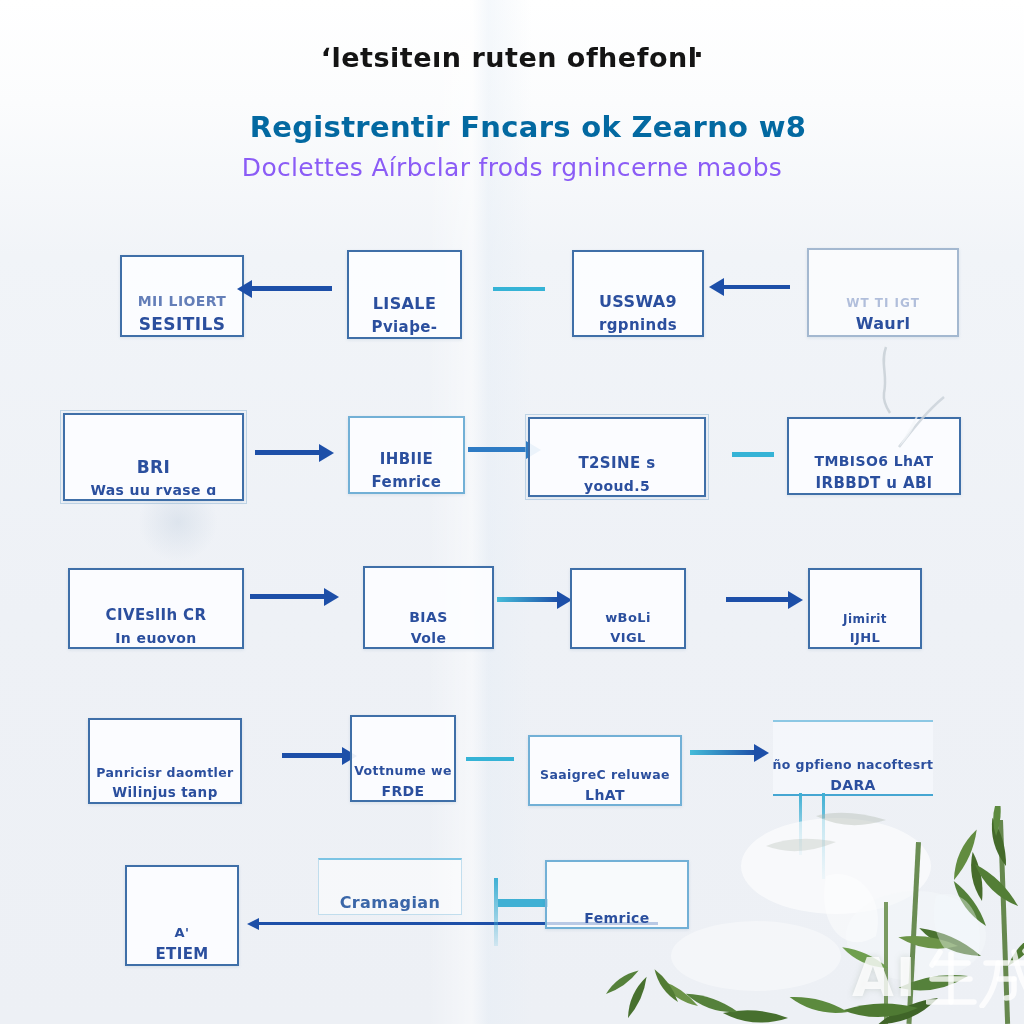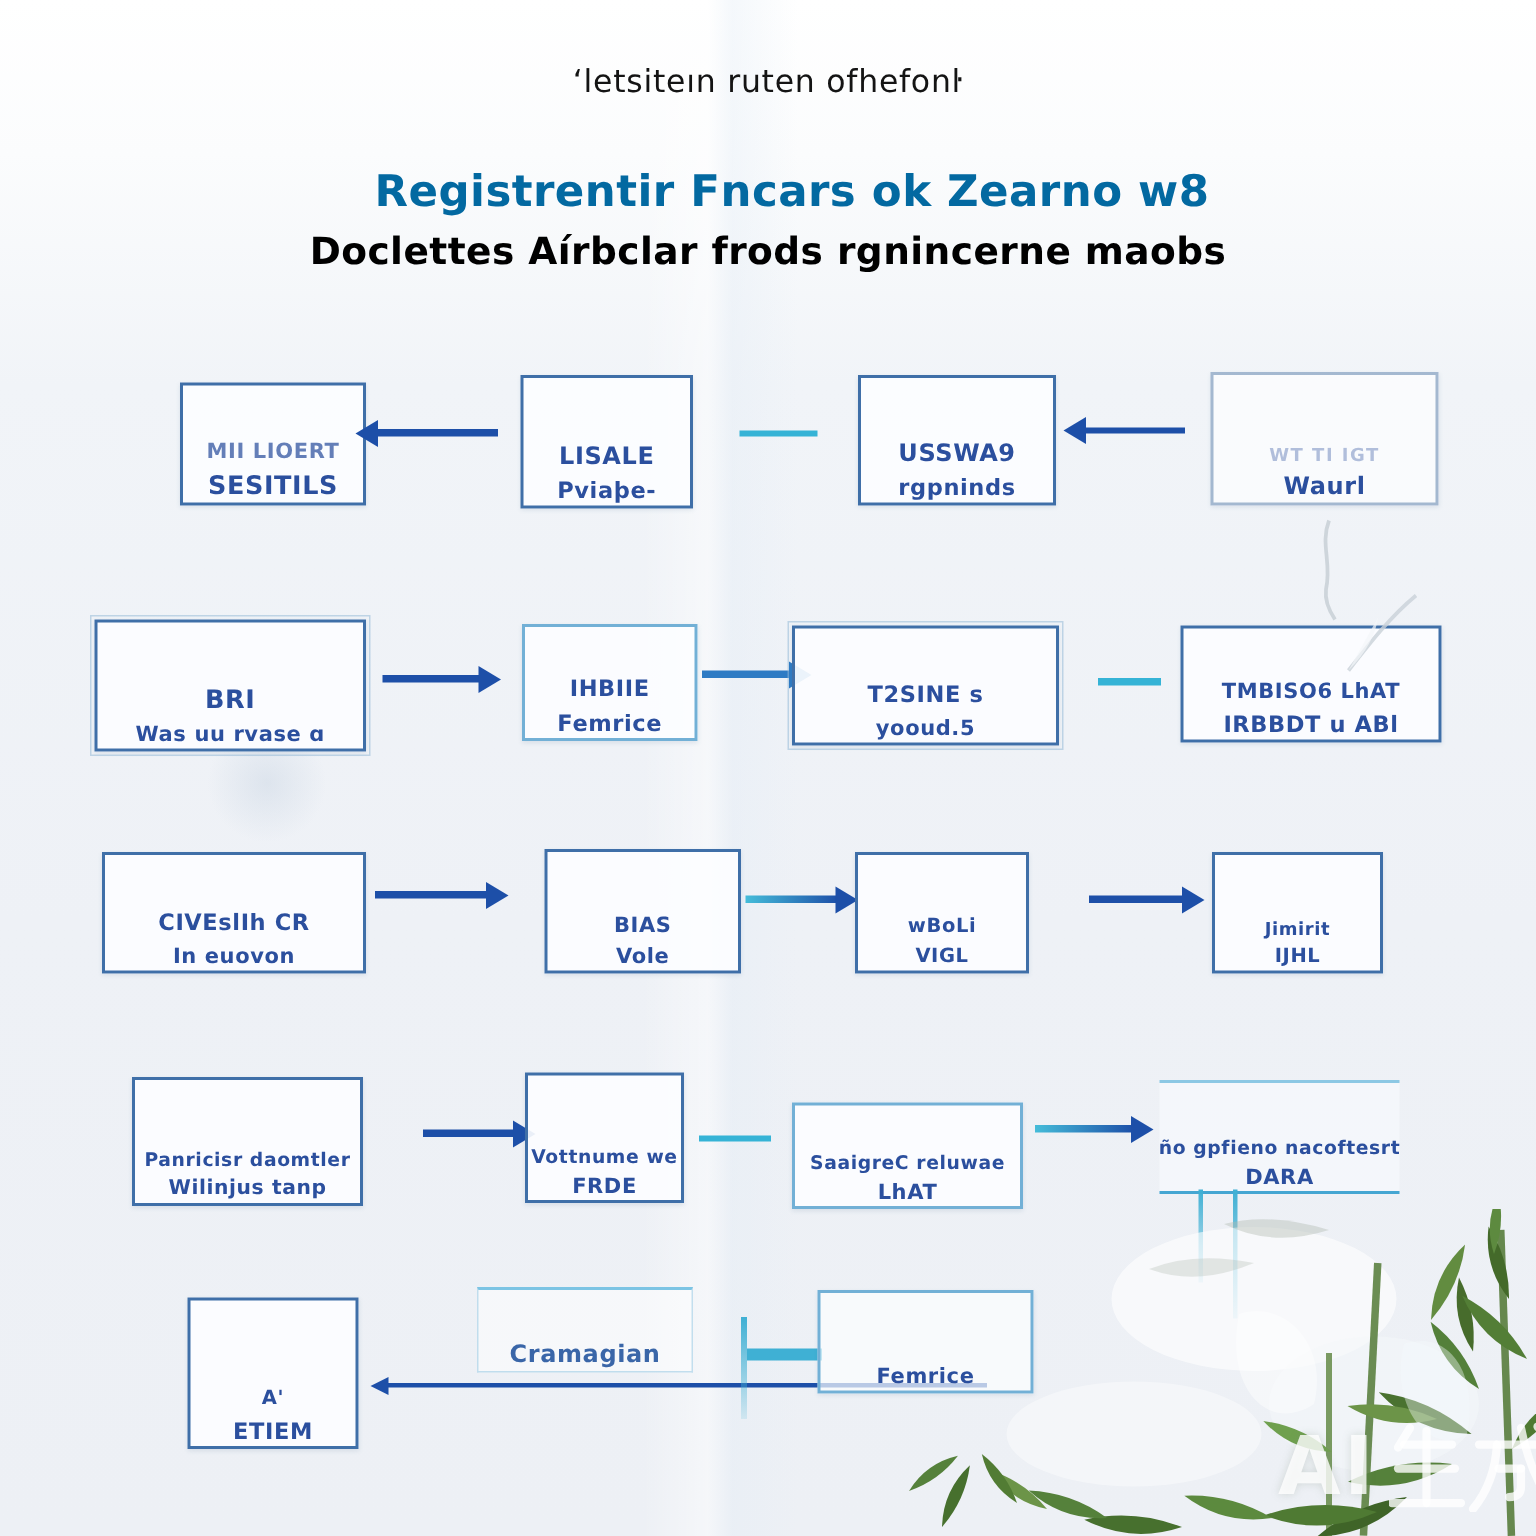--- a/index.html
+++ b/index.html
@@ -11,23 +11,23 @@
   #canvas{position:absolute;inset:0;}
 
   
   .glass-col{position:absolute;left:428px;top:0;width:104px;height:1024px;pointer-events:none;
     background:linear-gradient(90deg,rgba(255,255,255,0) 0%,rgba(255,255,255,.45) 42%,rgba(228,237,246,.38) 58%,rgba(255,255,255,0) 100%);}
   .faint-circle{position:absolute;left:138px;top:482px;width:80px;height:80px;border-radius:50%;
     background:radial-gradient(circle,rgba(188,203,220,.35) 0%,rgba(188,203,220,0) 70%);}
 
   
   .title-wrap{position:absolute;left:0;top:0;width:1024px;text-align:center;color:#1b1b1b;}
-  .t1{position:absolute;top:42px;width:100%;font-size:21px;font-weight:400;letter-spacing:.5px;color:#141414;text-align:center;}
+  .t1{position:absolute;top:42px;width:100%;font-size:27px;font-weight:700;letter-spacing:.5px;color:#141414;text-align:center;}
   .t2{position:absolute;top:110px;width:100%;font-size:29px;font-weight:700;letter-spacing:.3px;color:#0369a1;padding-left:16px;}
-  .t3{position:absolute;top:153px;width:100%;font-size:25px;font-weight:700;letter-spacing:.3px;color:#000000;}
+  .t3{position:absolute;top:153px;width:100%;font-size:25px;font-weight:400;letter-spacing:.3px;color:#8b5cf6;}
 
   
   .fbox{position:absolute;border:2px solid #3f6fa8;background:rgba(252,253,255,.92);
     display:flex;flex-direction:column;align-items:center;justify-content:flex-end;text-align:center;gap:3px;
     color:#2b4f9e;font-weight:bold;letter-spacing:.4px;box-shadow:0 1px 3px rgba(80,110,150,.14);}
   .fbox .l{display:block;line-height:1.3;white-space:nowrap;}
   .bd-faint{border-color:rgba(92,130,172,.55);background:rgba(252,253,255,.75);}
   .bd-light{border-color:#72b0d6;}
   .bd-double{outline:1px solid rgba(150,185,215,.55);outline-offset:2px;}
   .fbox-openv{border:none;border-top:2px solid #8cc8e4;border-bottom:2px solid #45a6d2;background:rgba(250,252,255,.55);box-shadow:none;}

